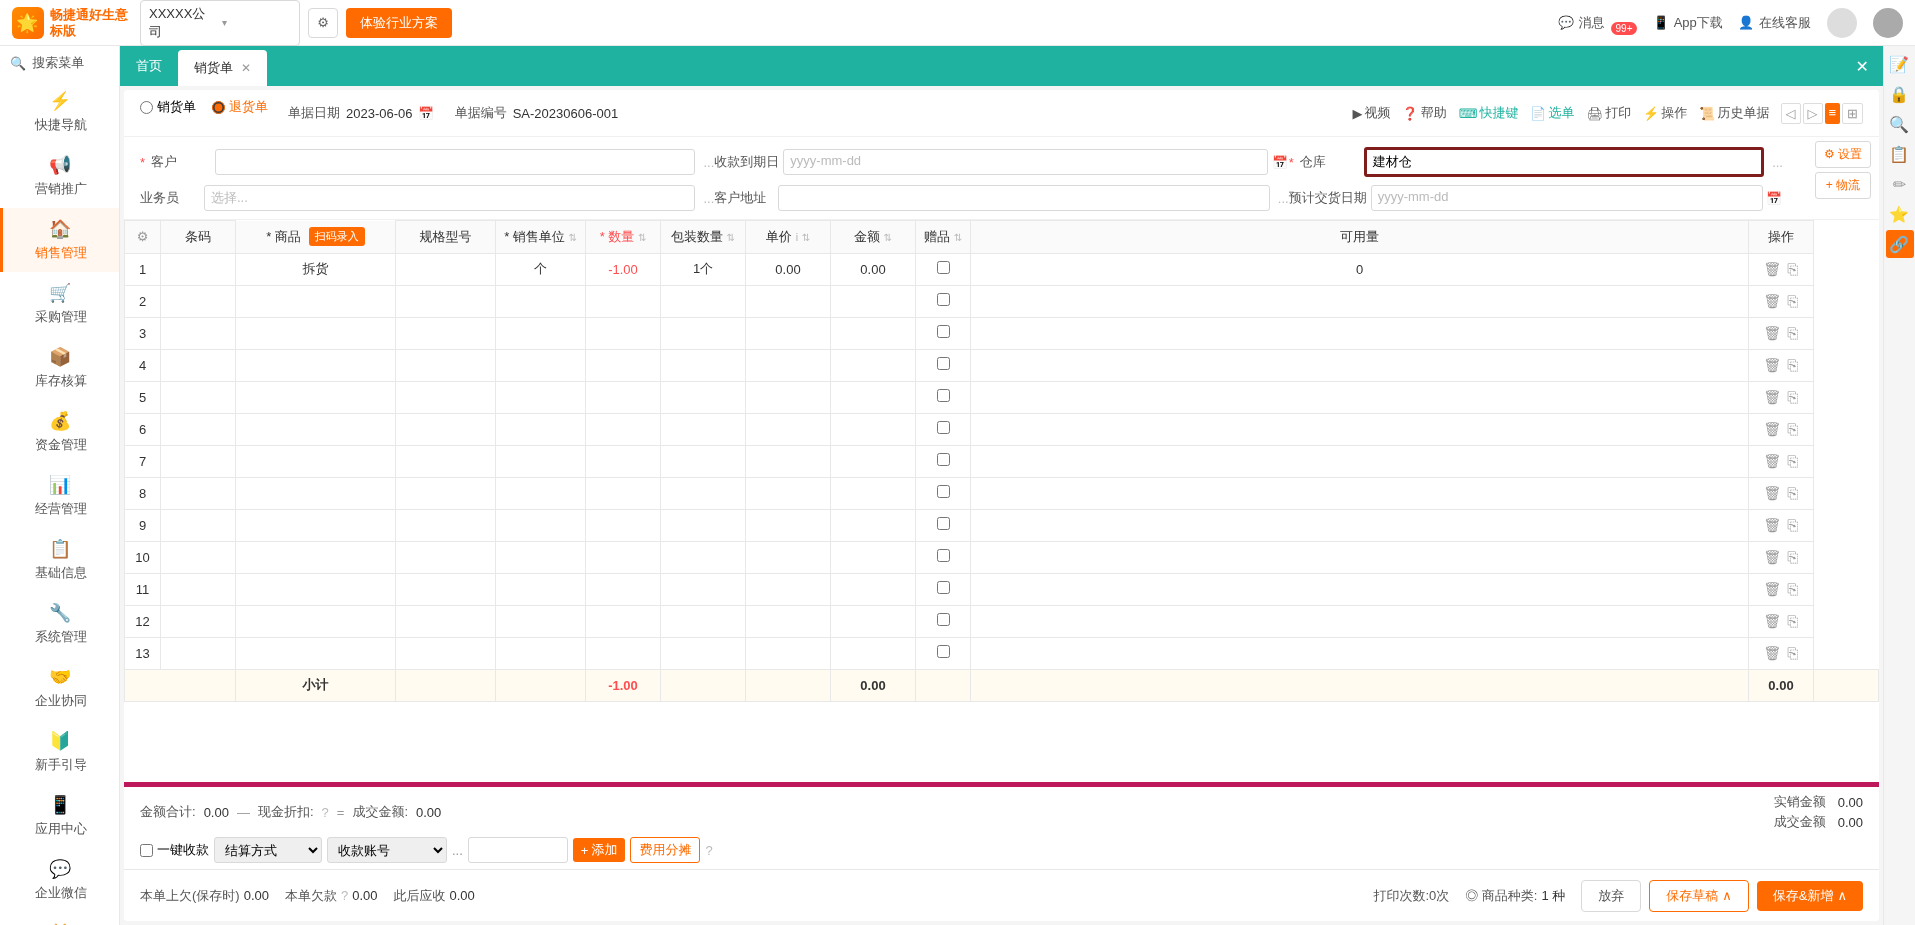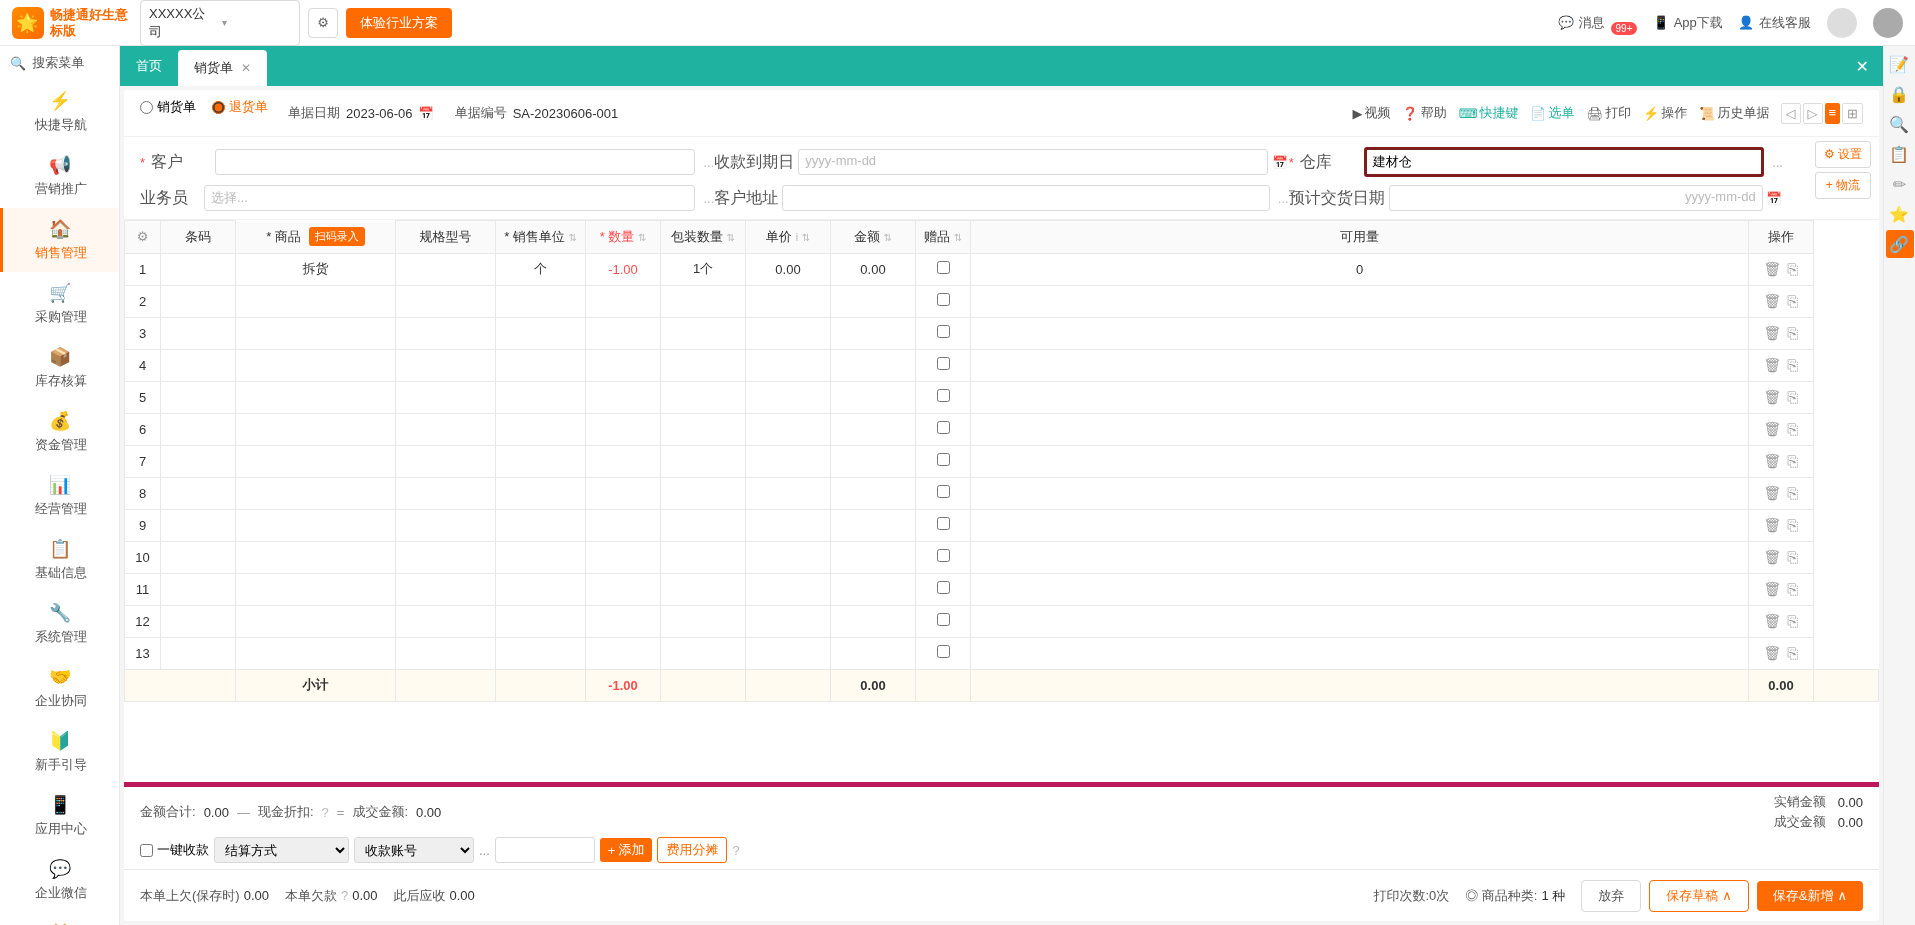--- a/index.html
+++ b/index.html
@@ -92,21 +92,21 @@
     .content-wrapper { flex: 1; display: flex; flex-direction: column; overflow: hidden; position: relative; }
 
     
     input[type=checkbox] { accent-color: #ff6b00; }
 
     .header-actions { display: flex; align-items: center; gap: 2px; margin-left: auto; }
     .h-btn { display: flex; align-items: center; gap: 2px; cursor: pointer; color: #555; font-size: 12px; padding: 2px 5px; border-radius: 3px; }
 
     .doc-header { display: flex; align-items: center; padding: 8px 16px; background: #fff; border-bottom: 1px solid #f0f0f0; gap: 20px; }
     .fg-row { display: flex; align-items: center; gap: 4px; padding: 4px 0; }
-    .fg-label { color: #555; font-size: 16px; min-width: 60px; }
+    .fg-label { color: #555; font-size: 13px; min-width: 60px; }
     .fg-required { color: #ff4d4f; margin-right: 2px; }
     .fg-dots { color: #bbb; cursor: pointer; margin-left: 4px; }
     .fg-cal { color: #bbb; cursor: pointer; }
   </style>
 </head>
 <body>
 
 <div class="top-bar">
   <div class="logo-area">
     <div class="logo-icon">
@@ -312,21 +312,21 @@
           <div class="fg-row">
             <span class="fg-label">业务员</span>
             <div style="flex:1; border:1px solid #d9d9d9; border-radius:3px; padding:3px 6px; min-height:26px; color:#bbb;">选择...</div>
             <span class="fg-dots">...</span>
           </div>
           <div class="fg-row">
             <span class="fg-label">客户地址</span>
             <div style="flex:1; border:1px solid #d9d9d9; border-radius:3px; padding:3px 6px; min-height:26px;"></div>
             <span class="fg-dots">...</span>
           </div>
-          <div class="fg-row" style="padding-right:80px;text-align:right;">
+          <div class="fg-row" style="padding-right:80px;">
             <span class="fg-label">预计交货日期</span>
             <div style="flex:1; border:1px solid #d9d9d9; border-radius:3px; padding:3px 6px; min-height:26px; color:#bbb;">yyyy-mm-dd</div>
             <span class="fg-cal">📅</span>
           </div>
 
 
           <div style="position:absolute; right:8px; top:4px; display:flex; flex-direction:column; gap:4px;">
             <button class="side-action-btn">⚙ 设置</button>
             <button class="side-action-btn">+ 物流</button>
           </div>
@@ -679,21 +679,21 @@
                 <span class="amount-val">0.00</span>
               </div>
             </div>
           </div>
 
           <div class="footer-row2">
             <label class="checkbox-item">
               <input type="checkbox" style="">
               <span>一键收款</span>
             </label>
-            <select class="footer-input" style="width:135px;">
+            <select class="footer-input" style="width:108px;">
               <option>结算方式</option>
             </select>
             <select class="footer-input" style="width:120px;">
               <option>收款账号</option>
             </select>
             <span style="color:#999;">...</span>
             <input type="text" class="footer-input" style="width: 100px;">
             <button class="add-btn">
               <span>+</span>
               <span>添加</span>

